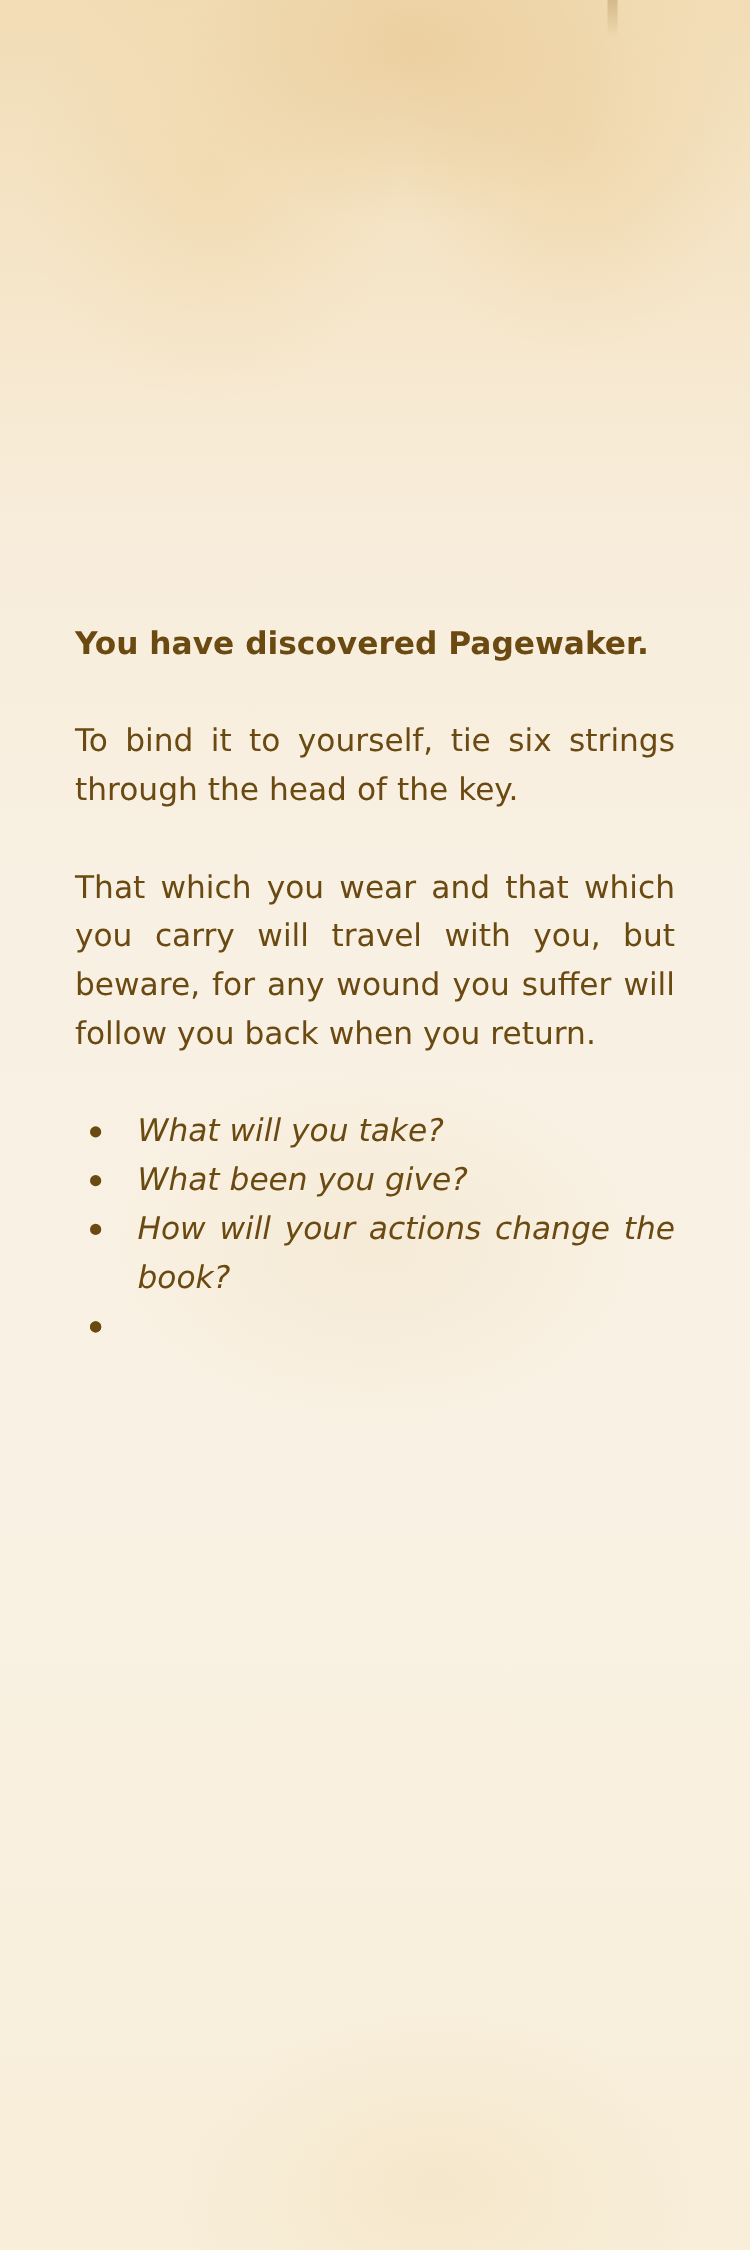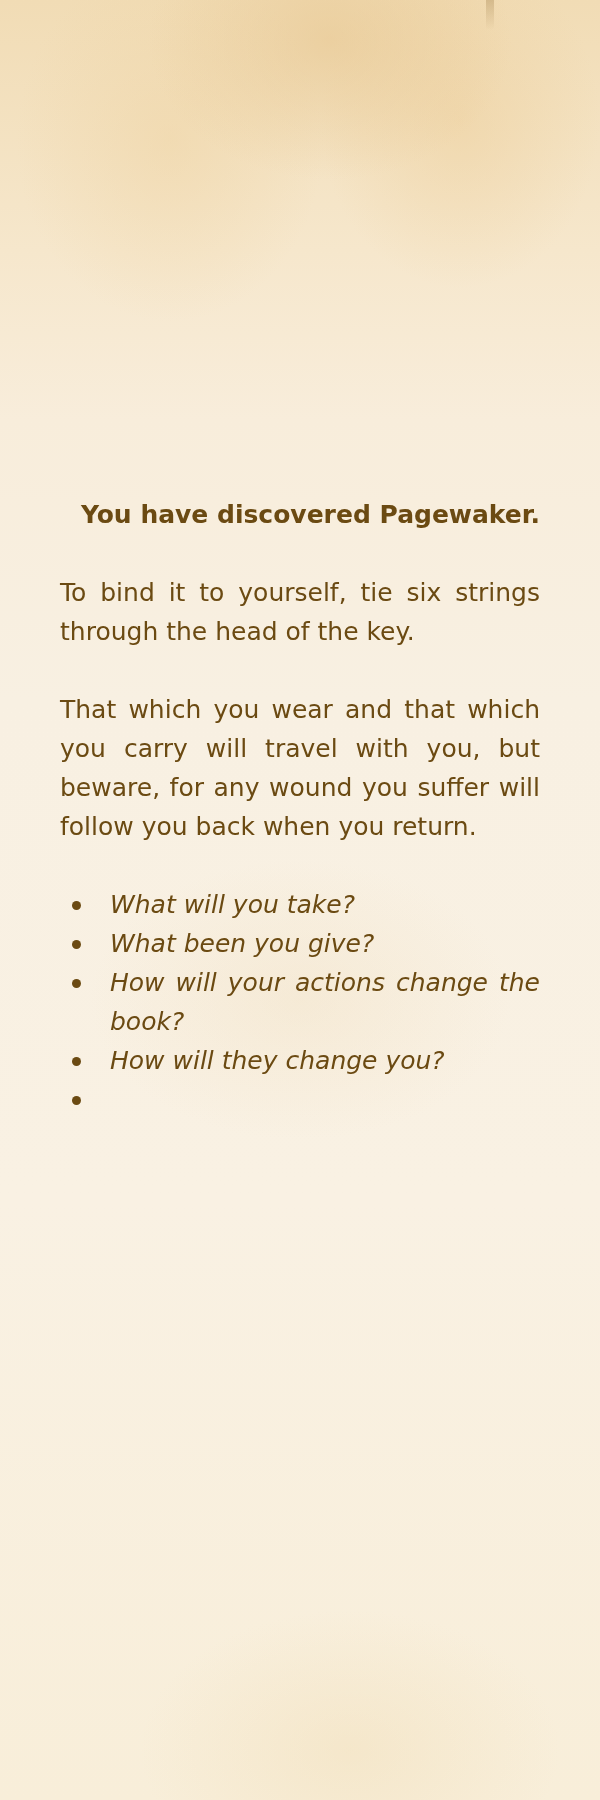--- a/index.html
+++ b/index.html
@@ -34,21 +34,21 @@
       width: 480px;
       font-size: 25px;
       line-height: 39px;
       text-align: justify;
     }
     .title {
       font-weight: bold;
       margin: 0 0 39px 0;
       font-size: 25px;
       line-height: 39px;
-      text-align: right;
+      text-align: left;
     }
     p { margin: 0 0 39px 0; }
     ul.questions {
       margin: 0 0 39px 0;
       padding: 0 0 0 50px;
       list-style: none;
     }
     ul.questions li {
       position: relative;
       font-style: italic;
@@ -82,20 +82,19 @@
     <li>
       <span class="bullet"></span>
       <span>What been you give?</span>
     </li>
     <li>
       <span class="bullet"></span>
       <span>How will your actions change the book?</span>
     </li>
     <li>
       <span class="bullet"></span>
-      <span>How will they change you?</span>
     </li>
     <li>
       <span class="bullet"></span>
     </li>
   </ul>
 
 </div>
 
 </body></html>

